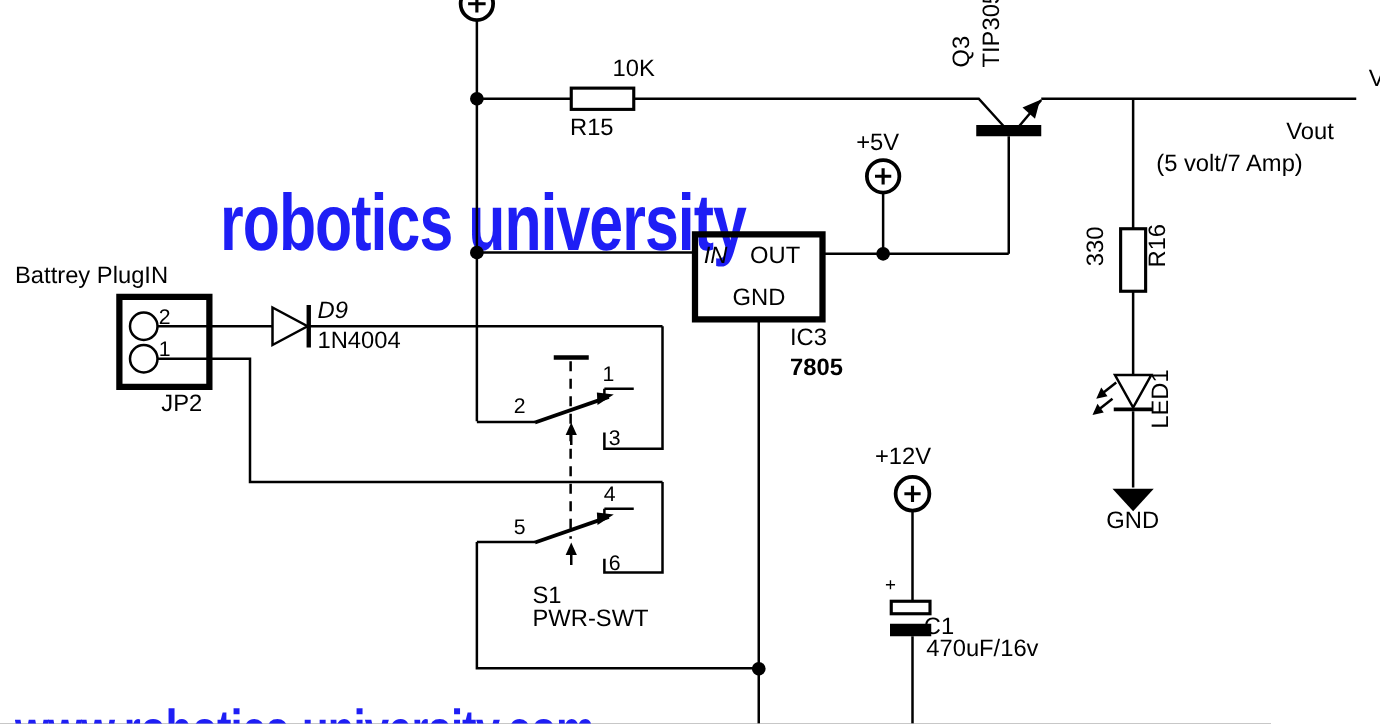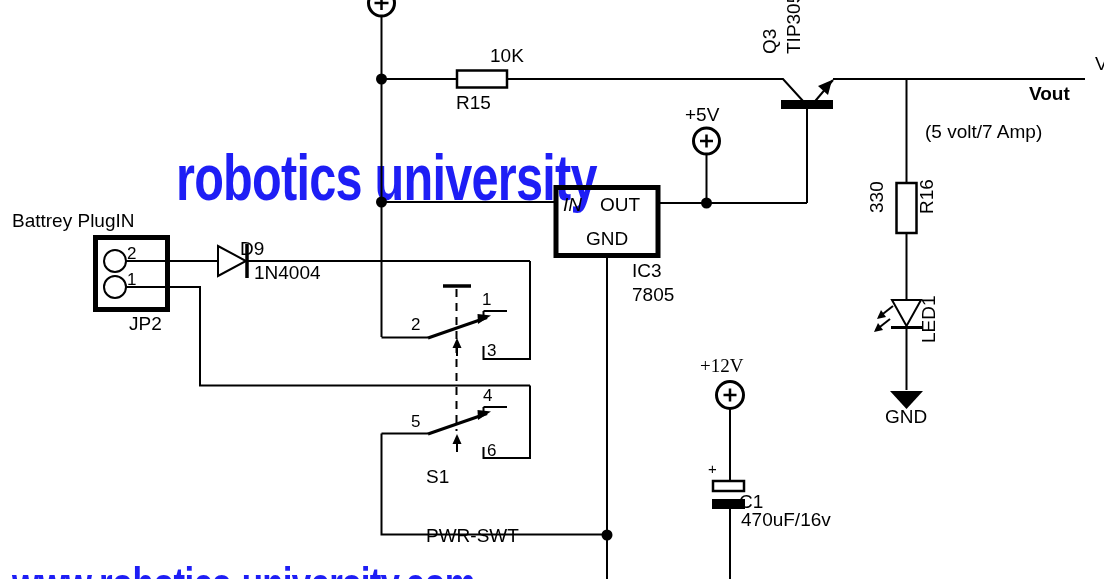--- a/index.html
+++ b/index.html
@@ -138,53 +138,53 @@
         <circle cx="607" cy="535" r="5.5"></circle>
       </g>
     </g>
   </svg>
 
   <div class="lbl" style="left:12px;top:211px;">Battrey PlugIN</div>
   <div class="lbl" style="left:129px;top:314px;">JP2</div>
   <div class="lbl sm" style="left:127px;top:245px;">2</div>
   <div class="lbl sm" style="left:127px;top:271px;">1</div>
 
-  <div class="lbl" style="left:240px;top:239px;">D9</div>
+  <div class="lbl" style="left:254px;top:239px;font-style:italic;">D9</div>
   <div class="lbl" style="left:254px;top:263px;">1N4004</div>
 
   <div class="lbl" style="left:474px;top:46px;margin-left:16px;">10K</div>
   <div class="lbl" style="left:456px;top:93px;">R15</div>
 
   <div class="lbl vlabel" style="left:760px;top:54px;">Q3</div>
   <div class="lbl vlabel" style="left:784px;top:54px;">TIP3055</div>
 
   <div class="lbl" style="left:685px;top:105px;text-align:center;">+5V</div>
 
   <div class="lbl" style="left:563px;top:195px;font-style:italic;">IN</div>
   <div class="lbl" style="left:600px;top:195px;">OUT</div>
   <div class="lbl" style="left:586px;top:229px;">GND</div>
   <div class="lbl" style="left:632px;top:261px;text-align:center;">IC3</div>
-  <div class="lbl" style="left:632px;top:285px;">7805</div>
+  <div class="lbl" style="left:632px;top:285px;font-weight:bold;">7805</div>
 
   <div class="lbl" style="left:1057px;top:54px;margin-left:38px;">V1</div>
-  <div class="lbl" style="left:1029px;top:84px;font-weight:bold;">Vout</div>
+  <div class="lbl" style="left:1029px;top:96px;">Vout</div>
   <div class="lbl" style="left:925px;top:122px;">(5 volt/7 Amp)</div>
 
   <div class="lbl vlabel" style="left:867px;top:213px;">330</div>
   <div class="lbl vlabel" style="left:917px;top:214px;">R16</div>
   <div class="lbl vlabel" style="left:919px;top:343px;">LED1</div>
   <div class="lbl" style="left:885px;top:407px;">GND</div>
 
   <div class="lbl sm" style="left:482px;top:291px;">1</div>
   <div class="lbl sm" style="left:411px;top:316px;">2</div>
   <div class="lbl sm" style="left:487px;top:342px;">3</div>
   <div class="lbl sm" style="left:483px;top:387px;">4</div>
   <div class="lbl sm" style="left:411px;top:413px;">5</div>
   <div class="lbl sm" style="left:487px;top:442px;">6</div>
   <div class="lbl" style="left:426px;top:467px;">S1</div>
-  <div class="lbl" style="left:426px;top:486px;margin-top:40px;">PWR-SWT</div>
+  <div class="lbl" style="left:426px;top:486px;">PWR-SWT</div>
 
-  <div class="lbl" style="left:700px;top:356px;font-family:Liberation Serif, serif;">+12V</div>
+  <div class="lbl" style="left:700px;top:356px;">+12V</div>
   <div class="lbl" style="left:708px;top:461px;font-size:15px;">+</div>
   <div class="lbl" style="left:739px;top:456px;margin-top:36px;">C1</div>
   <div class="lbl" style="left:741px;top:510px;">470uF/16v</div>
 
 </div>
 
 </body></html>

